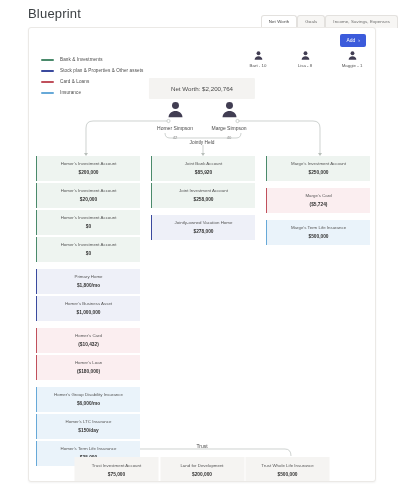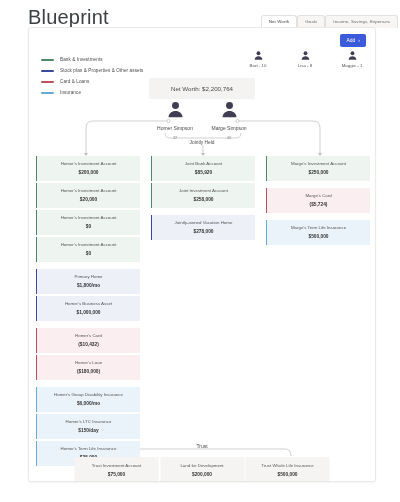--- a/index.html
+++ b/index.html
@@ -8,21 +8,21 @@
     background: #ffffff;
     font-family: "Liberation Sans", sans-serif;
     color: #3c4043;
     overflow: hidden;
   }
   .page { position: relative; width: 400px; height: 502px; background:#fff; }
 
   
   .app-title {
     position: absolute; left: 28px; top: 6px;
-    font-size: 20px; font-weight: 400; color: #3c4043; letter-spacing: .2px;
+    font-size: 13px; font-weight: 400; color: #3c4043; letter-spacing: .2px;
   }
   .tabbar {
     position: absolute; right: 2px; top: 15px;
     display: flex; align-items: flex-end; gap: 0;
   }
   .tab {
     font-size: 4.4px; color: #6b6b6b; letter-spacing: .1px;
     padding: 4px 7px 4px 7px;
     border: 1px solid #e3e1de; border-bottom: none;
     background: #f7f6f4;

